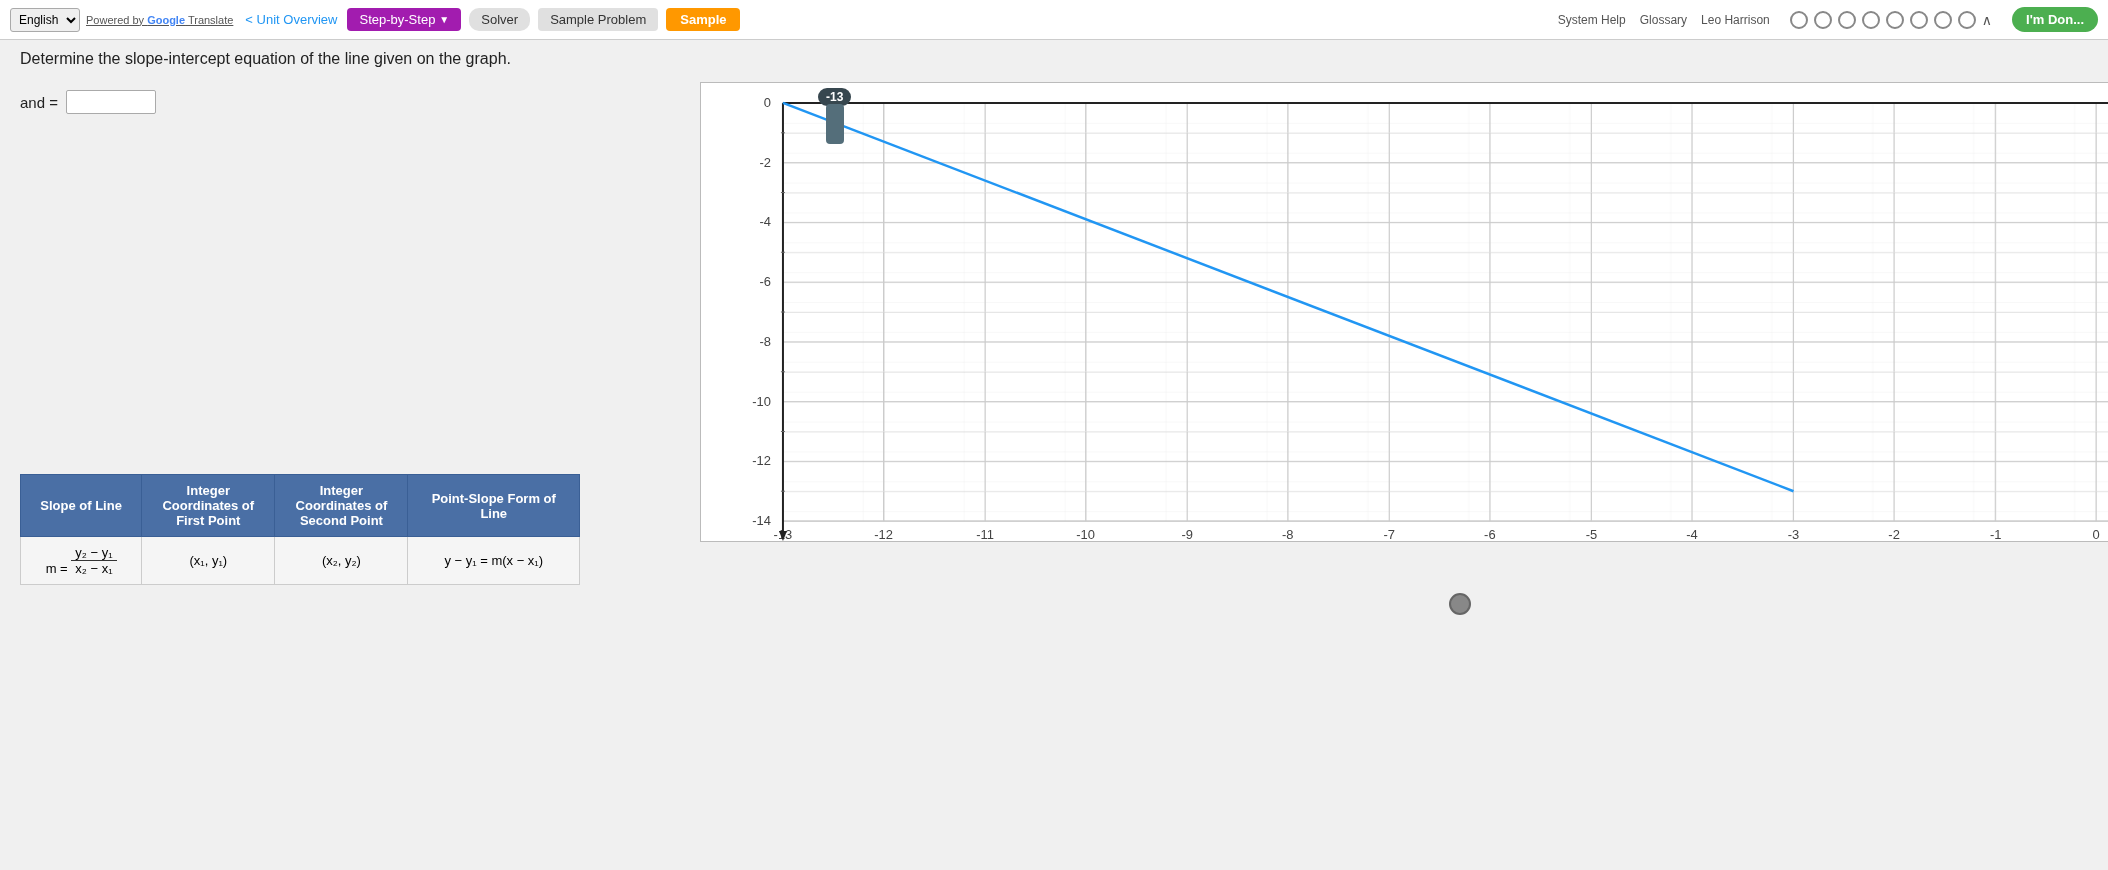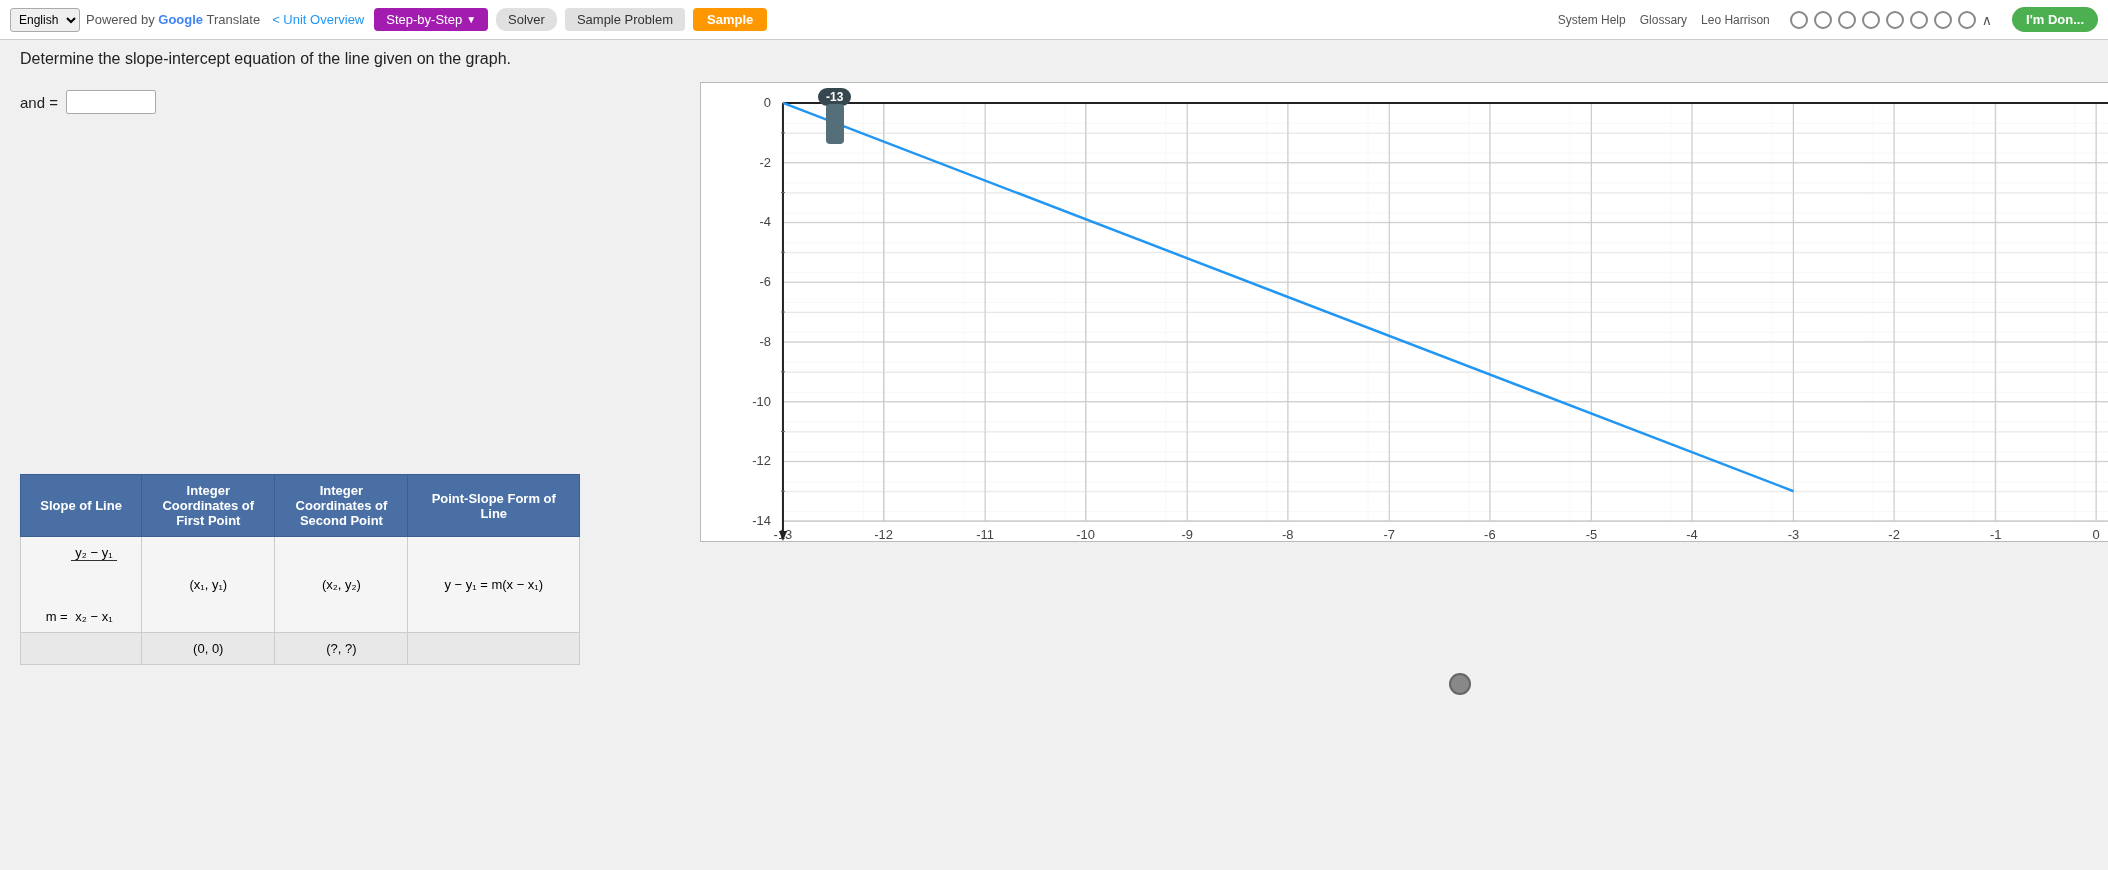--- a/index.html
+++ b/index.html
@@ -24,24 +24,25 @@
       position: relative;
     }
     .lang-select {
       font-size: 12px;
       border: 1px solid #aaa;
       padding: 2px 4px;
       border-radius: 3px;
       height: 24px;
     }
     .powered-by {
-      font-size: 13px;
+      font-size: 11px;
       color: #555;
       margin-left: 6px;
       white-space: nowrap;
+      text-decoration: underline;
     }
     .powered-by span { color: #4285F4; font-weight: bold; }
     .unit-overview-link {
       font-size: 13px;
       color: #2196F3;
       text-decoration: none;
       margin-left: 12px;
       font-weight: 500;
     }
     .btn-step {
@@ -293,32 +294,26 @@
               <th>Integer<br>Coordinates of<br>Second Point</th>
               <th>Point-Slope Form of<br>Line</th>
             </tr>
           </thead>
           <tbody>
             <tr>
               <td>
                 <span style="font-size:13px;">m = </span>
                 <span style="display:inline-block; text-align:right; font-size:13px;">
                   <span style="border-bottom:1px solid #333; display:block; padding:0 4px;">y₂ − y₁</span>
-                  <span style="display:block; padding:0 4px;margin-top:48px;">x₂ − x₁</span>
+                  <span style="display:block; padding:0 4px;">x₂ − x₁</span>
                 </span>
               </td>
               <td>(x₁, y₁)</td>
               <td>(x₂, y₂)</td>
               <td>y − y₁ = m(x − x₁)</td>
-            </tr>
-            <tr>
-              <td></td>
-              <td>(0, 0)</td>
-              <td>(?, ?)</td>
-              <td></td>
             </tr>
           </tbody>
         </table>
       </div>
     </div>
 
     <div class="graph-canvas-wrapper">
       
       <div class="badge-13" style="top: 6px; left: 118px; z-index:10;">-13</div>
       

